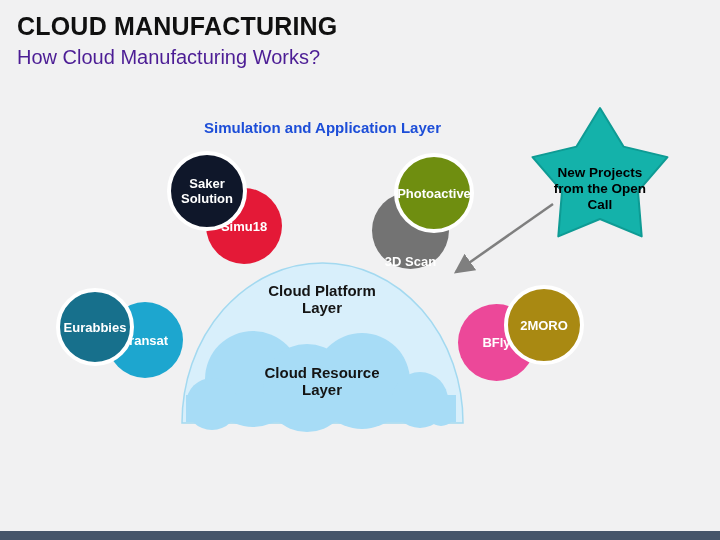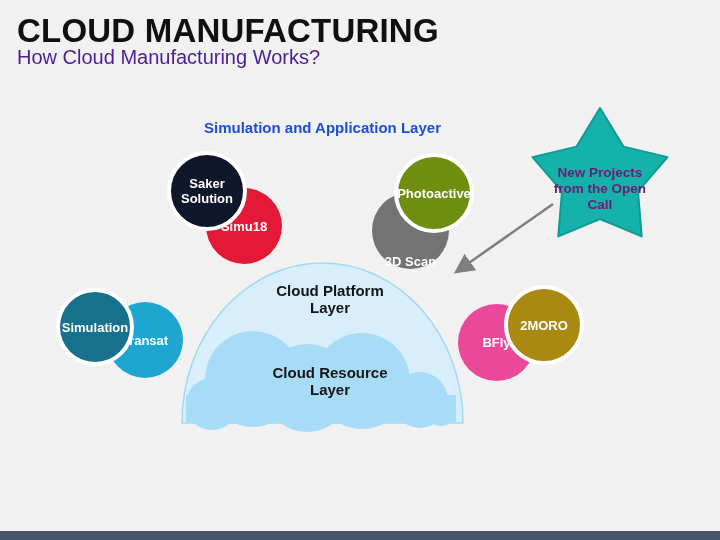--- a/index.html
+++ b/index.html
@@ -3,21 +3,21 @@
 <meta charset="utf-8">
 <style>
   html,body{margin:0;padding:0;background:#e8e8e8;}
   .slide{
     position:relative;width:720px;height:540px;overflow:hidden;
     background:#F1F1F2;
     font-family:"Liberation Sans", sans-serif;
   }
   .title{
     position:absolute;left:17px;top:12px;
-    font-size:33px;font-weight:700;color:#101010;letter-spacing:0.2px;text-align:center;
+    font-size:25px;font-weight:700;color:#101010;letter-spacing:0.2px;text-align:center;
   }
   .subtitle{
     position:absolute;left:17px;top:46px;
     font-size:20px;font-weight:400;color:#4c1d95;
   }
   .layer-label{
     position:absolute;left:160px;top:119px;width:325px;
     text-align:center;font-size:15px;font-weight:700;color:#1d4ed8;z-index:4;
   }
   .shapes{position:absolute;left:0;top:0;width:720px;height:540px;z-index:1;}
@@ -32,25 +32,25 @@
   .b-saker span {width:62px;}
   .b-simu18     {left:206px;top:188px;width:76px;height:76px;background:#E41937;z-index:2;}
   .b-photoactive{left:394px;top:153px;width:80px;height:80px;background:#6F8E10;z-index:3;}
   .b-3dscan     {left:372px;top:192px;width:77px;height:77px;background:#737373;z-index:2;align-items:flex-end;}
   .b-eurabbies  {left:56px; top:288px;width:78px;height:78px;background:#17708C;z-index:3;}
   .b-transat    {left:107px;top:302px;width:76px;height:76px;background:#1DA6CF;z-index:2;}
   .b-bfly       {left:458px;top:304px;width:77px;height:77px;background:#ec4899;z-index:2;}
   .b-2moro      {left:504px;top:285px;width:80px;height:80px;background:#A98912;z-index:3;}
   .star-label{
     position:absolute;left:546px;top:165px;width:108px;z-index:4;
-    text-align:center;color:#701a75;font-size:13.5px;font-weight:700;line-height:16px;
+    text-align:center;color:#000000;font-size:13.5px;font-weight:700;line-height:16px;
   }
   .dome-label{
     position:absolute;width:130px;left:257px;z-index:4;
-    text-align:center;font-size:15px;font-weight:700;color:#141414;line-height:17px;margin-left:8px;
+    text-align:center;font-size:15px;font-weight:700;color:#141414;line-height:17px;
   }
   .dome-label.platform{top:282px;}
   .dome-label.resource{top:364px;}
   .bottom-bar{
     position:absolute;left:0;bottom:0;width:720px;height:9px;
     background:#46556A;z-index:5;
   }
 </style>
 </head>
 <body>
@@ -92,21 +92,21 @@
   <div class="bubble b-simu18">
     <span>Simu18</span>
   </div>
   <div class="bubble ring b-photoactive">
     <span>Photoactive</span>
   </div>
   <div class="bubble b-3dscan">
     <span>3D Scan</span>
   </div>
   <div class="bubble ring b-eurabbies">
-    <span>Simulation</span>
+    <span>Eurabbies</span>
   </div>
   <div class="bubble b-transat">
     <span>Transat</span>
   </div>
   <div class="bubble b-bfly">
     <span>BFly</span>
   </div>
   <div class="bubble ring b-2moro">
     <span>2MORO</span>
   </div>

